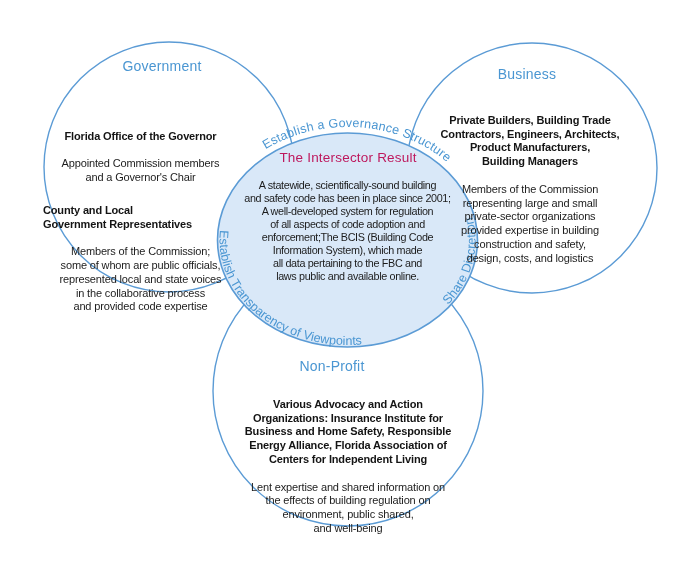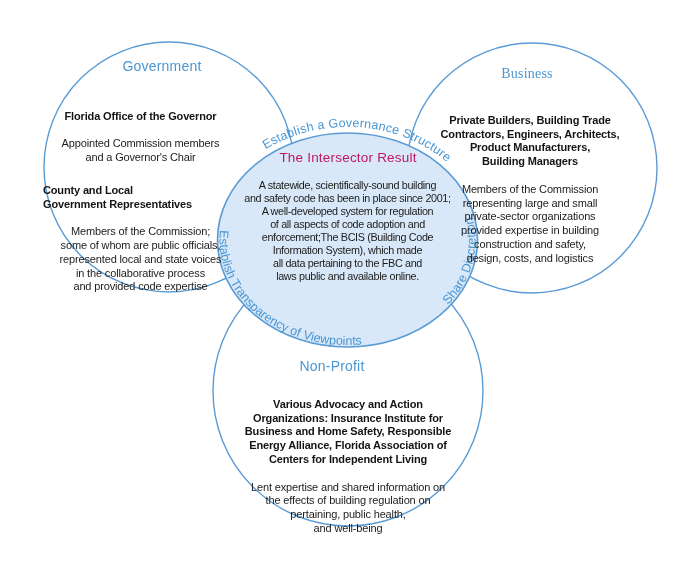--- a/index.html
+++ b/index.html
@@ -80,34 +80,34 @@
     </text>
     <text class="arc-text" style="letter-spacing:0;" text-anchor="middle">
       <textPath href="#arcLeft" xlink:href="#arcLeft" startOffset="50%">Establish Transparency of Viewpoints</textPath>
     </text>
     <text class="arc-text" text-anchor="middle">
       <textPath href="#arcRight" xlink:href="#arcRight" startOffset="50%">Share Discretion</textPath>
     </text>
   </svg>
 
   <div class="circle-label" style="left:97px;top:58px;width:130px;">Government</div>
-  <div class="txt" style="left:43px;top:96px;width:195px;">
+  <div class="txt" style="left:43px;top:116px;width:195px;">
     <div class="b">Florida Office of the Governor</div>
     <div>Appointed Commission members
 and a Governor's Chair</div>
     <div class="b gap-top left-align">County and Local
 Government Representatives</div>
     <div>Members of the Commission;
 some of whom are public officials,
 represented local and state voices
 in the collaborative process
 and provided code expertise</div>
   </div>
 
-  <div class="circle-label" style="left:462px;top:66px;width:130px;font-family:Liberation Serif, serif;">Business</div>
+  <div class="circle-label" style="left:462px;top:66px;width:130px;">Business</div>
   <div class="txt" style="left:425px;top:100px;width:210px;">
     <div class="b">Private Builders, Building Trade
 Contractors, Engineers, Architects,
 Product Manufacturers,
 Building Managers</div>
     <div>Members of the Commission
 representing large and small
 private-sector organizations
 provided expertise in building
 construction and safety,
@@ -116,21 +116,21 @@
 
   <div class="circle-label" style="left:267px;top:358px;width:130px;">Non-Profit</div>
   <div class="txt" style="left:234px;top:384px;width:228px;">
     <div class="b">Various Advocacy and Action
 Organizations: Insurance Institute for
 Business and Home Safety, Responsible
 Energy Alliance, Florida Association of
 Centers for Independent Living</div>
     <div>Lent expertise and shared information on
 the effects of building regulation on
-pertaining, public health,
+environment, public shared,
 and well-being</div>
   </div>
 
   <div class="center-title" style="left:262px;top:150px;width:172px;">The Intersector Result</div>
   <div class="center-body" style="left:240px;top:179px;width:215px;">A statewide, scientifically-sound building
 and safety code has been in place since 2001;
 A well-developed system for regulation
 of all aspects of code adoption and
 enforcement;The BCIS (Building Code
 Information System), which made

